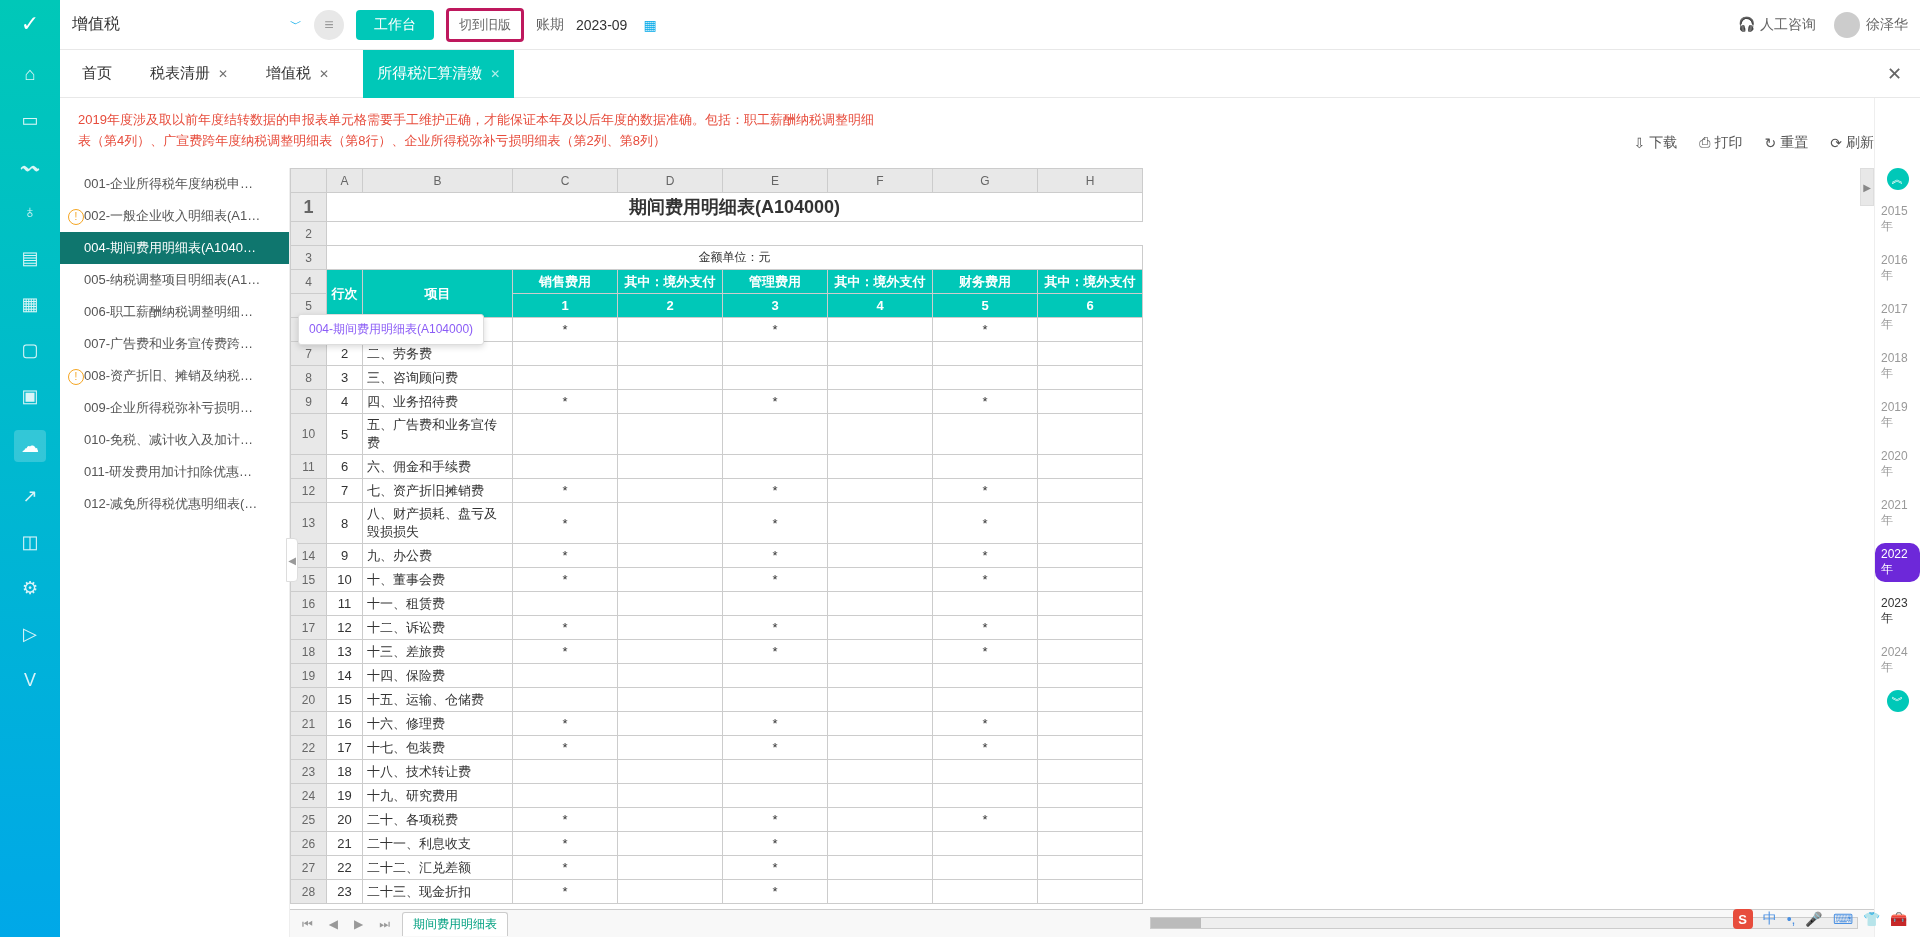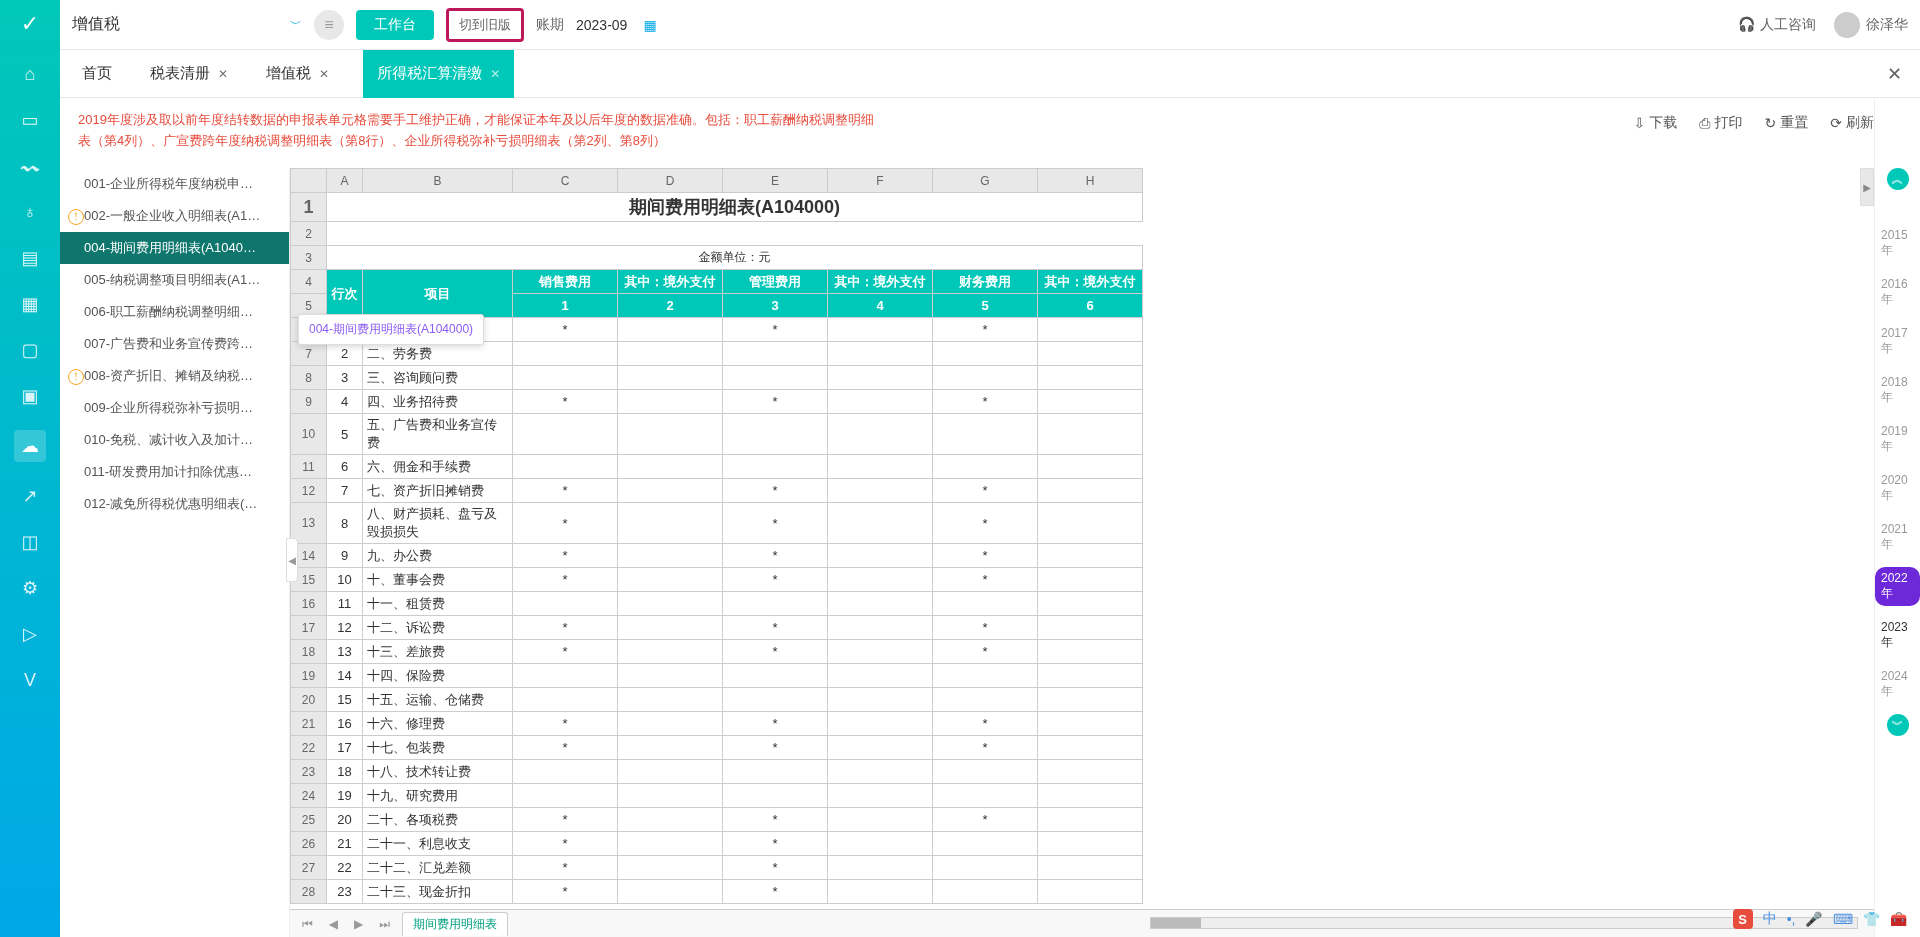--- a/index.html
+++ b/index.html
@@ -21,21 +21,21 @@
 .cal-icon { color: #00a8e8; font-size: 14px; margin-left: 4px; }
 .topbar-right { margin-left: auto; display: flex; align-items: center; gap: 18px; color: #666; font-size: 14px; }
 .user { display: flex; align-items: center; gap: 6px; }
 .avatar { width: 26px; height: 26px; border-radius: 50%; background: #ccc; }
 .tabs { height: 48px; display: flex; align-items: center; padding: 0 18px; border-bottom: 1px solid #e8e8e8; gap: 30px; font-size: 15px; color: #333; position: relative; }
 .tab { display: flex; align-items: center; gap: 8px; cursor: pointer; padding: 0 4px; height: 48px; }
 .tab.active { background: #00c8b8; color: #fff; padding: 0 14px; }
 .tab .close { font-size: 12px; color: inherit; cursor: pointer; opacity: 0.7; }
 .tab-close-main { position: absolute; right: 18px; font-size: 18px; color: #666; cursor: pointer; }
 .content { flex: 1; display: flex; position: relative; overflow: hidden; }
-.warn-bar { position: absolute; top: 0; left: 0; right: 28px; padding: 12px 18px 8px; display: flex; justify-content: space-between; align-items: flex-start; z-index: 3; }
+.warn-bar { position: absolute; top: 0; left: 0; right: 28px; padding: 12px 18px 8px; display: flex; justify-content: space-between; align-items: flex-end; z-index: 3; }
 .warn-text { color: #e74c3c; font-size: 13px; line-height: 1.6; max-width: 800px; }
 .actions { display: flex; gap: 22px; color: #555; font-size: 14px; padding-top: 4px; }
 .actions span { cursor: pointer; display: flex; align-items: center; gap: 4px; }
 .left-pane { width: 230px; margin-top: 70px; border-right: 1px solid #eee; overflow: hidden; position: relative; }
 .item-list { list-style: none; }
 .item-list li { padding: 7px 10px 7px 24px; font-size: 13px; color: #555; cursor: pointer; white-space: nowrap; overflow: hidden; text-overflow: ellipsis; position: relative; }
 .item-list li.has-warn::before { content: "!"; position: absolute; left: 8px; top: 9px; width: 14px; height: 14px; border: 1px solid #f5a623; color: #f5a623; border-radius: 50%; font-size: 10px; display: flex; align-items: center; justify-content: center; line-height: 1; }
 .item-list li.active { background: #0f766e; color: #fff; }
 .tooltip { position: absolute; left: 238px; top: 216px; background: #fff; border: 1px solid #ddd; box-shadow: 0 2px 6px rgba(0,0,0,0.15); padding: 6px 10px; font-size: 12px; color: #8b5cf6; border-radius: 3px; z-index: 20; white-space: nowrap; }
 .tooltip::before { content: ""; position: absolute; left: -5px; top: 50%; margin-top: -5px; border: 5px solid transparent; border-right-color: #fff; }
@@ -470,21 +470,21 @@
           <div class="hscroll">
               <div class="hscroll-thumb"></div>
             </div>
         </div>
       </div>
 
       <div class="expand-handle">▶</div>
 
       <div class="year-rail">
         <div class="rail-btn">︽</div>
-        <div id="year-list" style="display: flex; flex-direction: column; gap: 10px; align-items: center; margin-top: 24px;">
+        <div id="year-list" style="display: flex; flex-direction: column; gap: 10px; align-items: center;">
             <div class="y">2015年</div>
             <div class="y">2016年</div>
             <div class="y">2017年</div>
             <div class="y">2018年</div>
             <div class="y">2019年</div>
             <div class="y">2020年</div>
             <div class="y">2021年</div>
             <div class="y active">2022年</div>
             <div class="y current">2023年</div>
             <div class="y">2024年</div>

